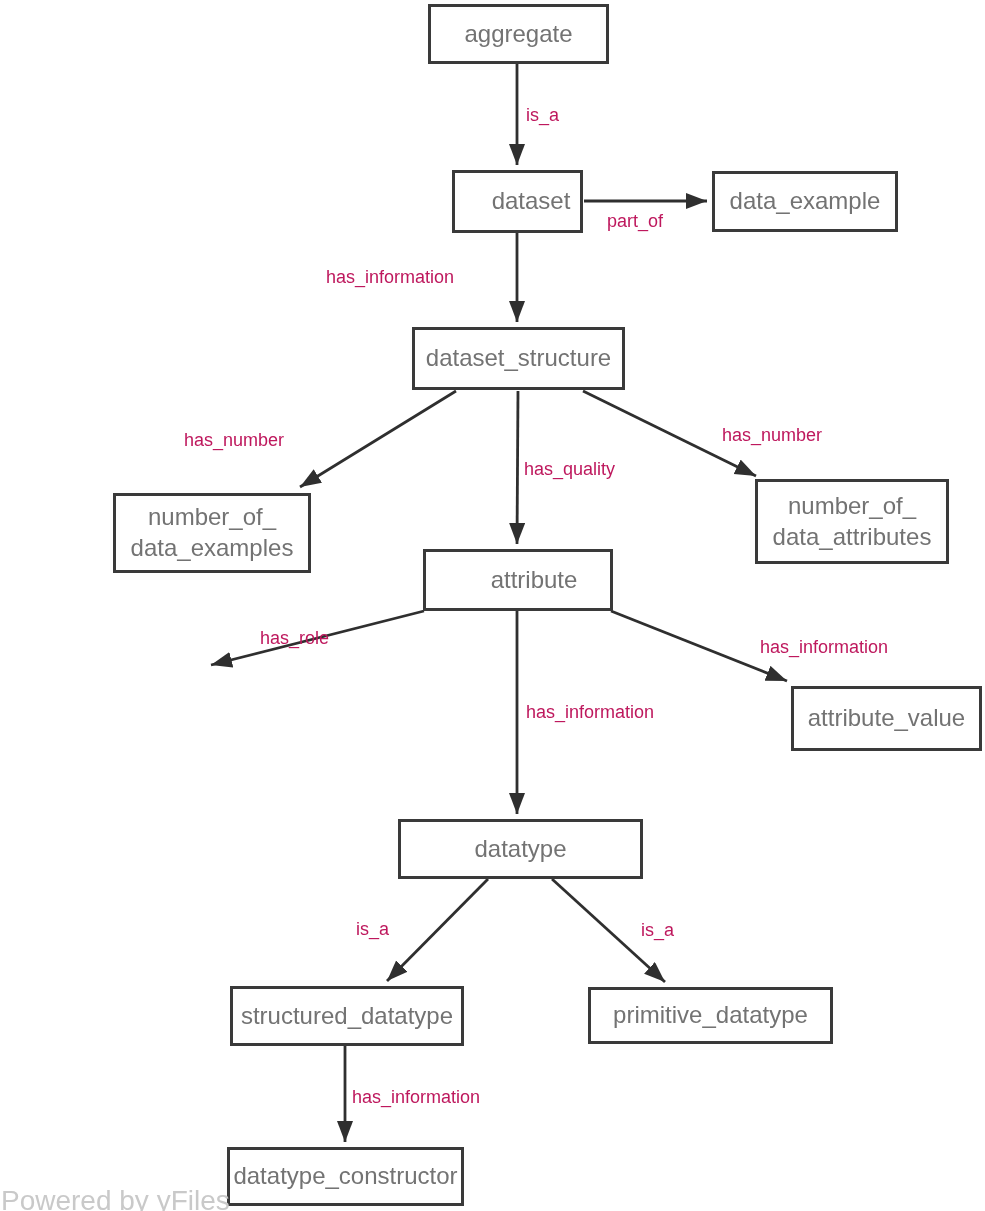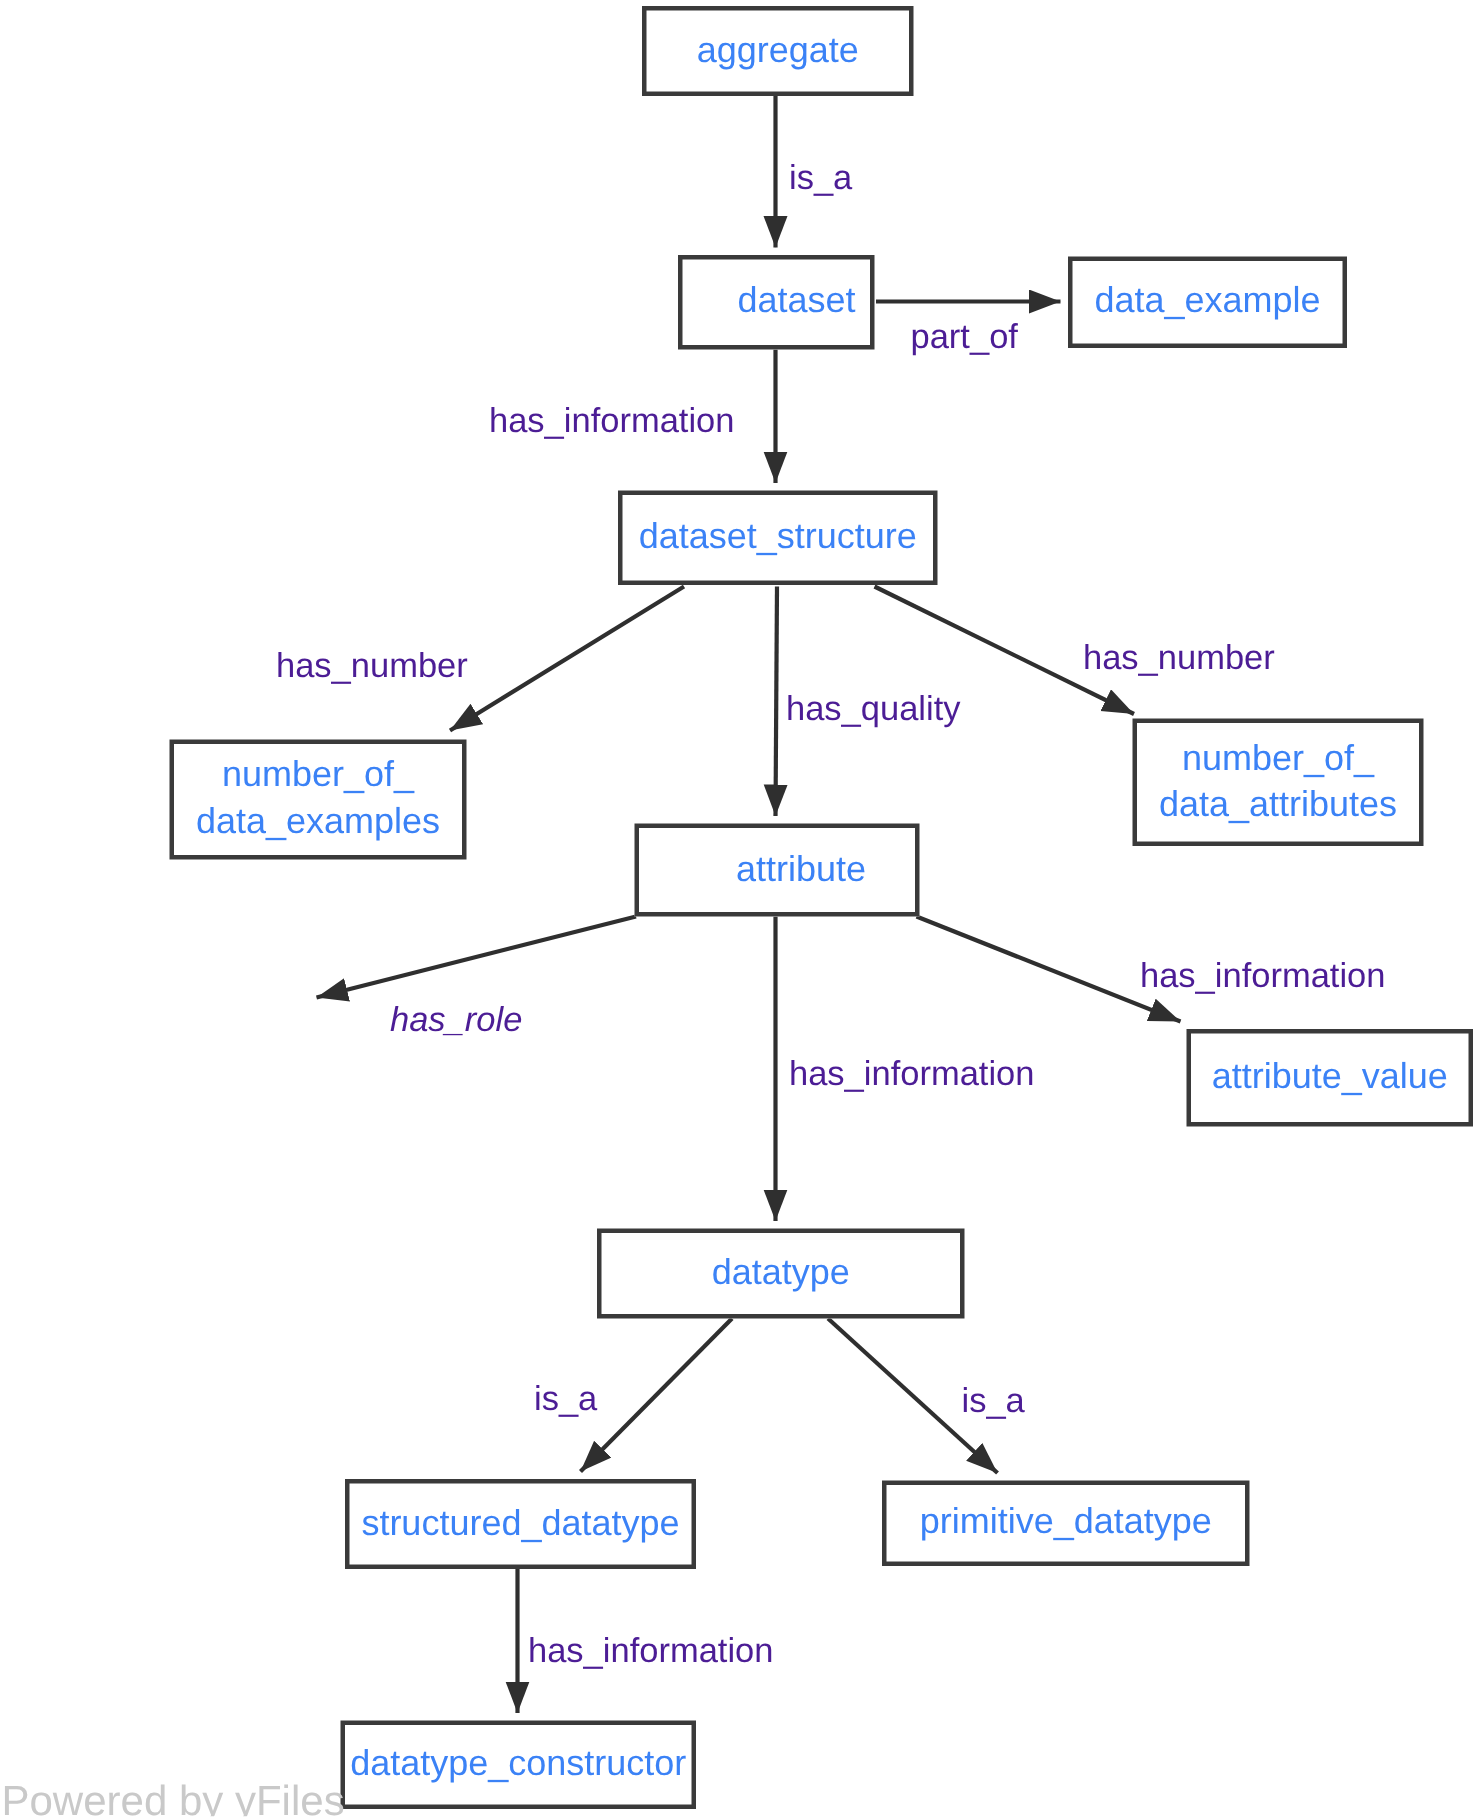--- a/index.html
+++ b/index.html
@@ -23,28 +23,28 @@
     box-sizing: border-box;
     border: 3px solid #3a3a3a;
     background: #ffffff;
     display: flex;
     flex-direction: column;
     align-items: center;
     justify-content: center;
     text-align: center;
     font-size: 24px;
     line-height: 1.28;
-    color: #3b82f6;
+    color: #737373;
     z-index: 2;
     cursor: default;
   }
   .edge-label {
     position: absolute;
-    font-size: 23px;
-    color: #4c1d95;
+    font-size: 18px;
+    color: #be185d;
     white-space: nowrap;
     z-index: 3;
   }
   .watermark {
     position: absolute;
     left: 1px;
     top: 1185px;
     font-size: 28px;
     color: #c9c9c9;
     white-space: nowrap;
@@ -132,21 +132,21 @@
   <div class="edge-label" style="left:607px; top:211px;">part_of</div>
 
   <div class="edge-label" style="left:326px; top:267px;">has_information</div>
 
   <div class="edge-label" style="left:184px; top:430px;">has_number</div>
 
   <div class="edge-label" style="left:524px; top:459px;">has_quality</div>
 
   <div class="edge-label" style="left:722px; top:425px;">has_number</div>
 
-  <div class="edge-label" style="left:260px; top:666px;font-style:italic;">has_role</div>
+  <div class="edge-label" style="left:260px; top:628px;">has_role</div>
 
   <div class="edge-label" style="left:526px; top:702px;">has_information</div>
 
   <div class="edge-label" style="left:760px; top:637px;">has_information</div>
 
   <div class="edge-label" style="left:356px; top:919px;">is_a</div>
 
   <div class="edge-label" style="left:641px; top:920px;">is_a</div>
 
   <div class="edge-label" style="left:352px; top:1087px;">has_information</div>

